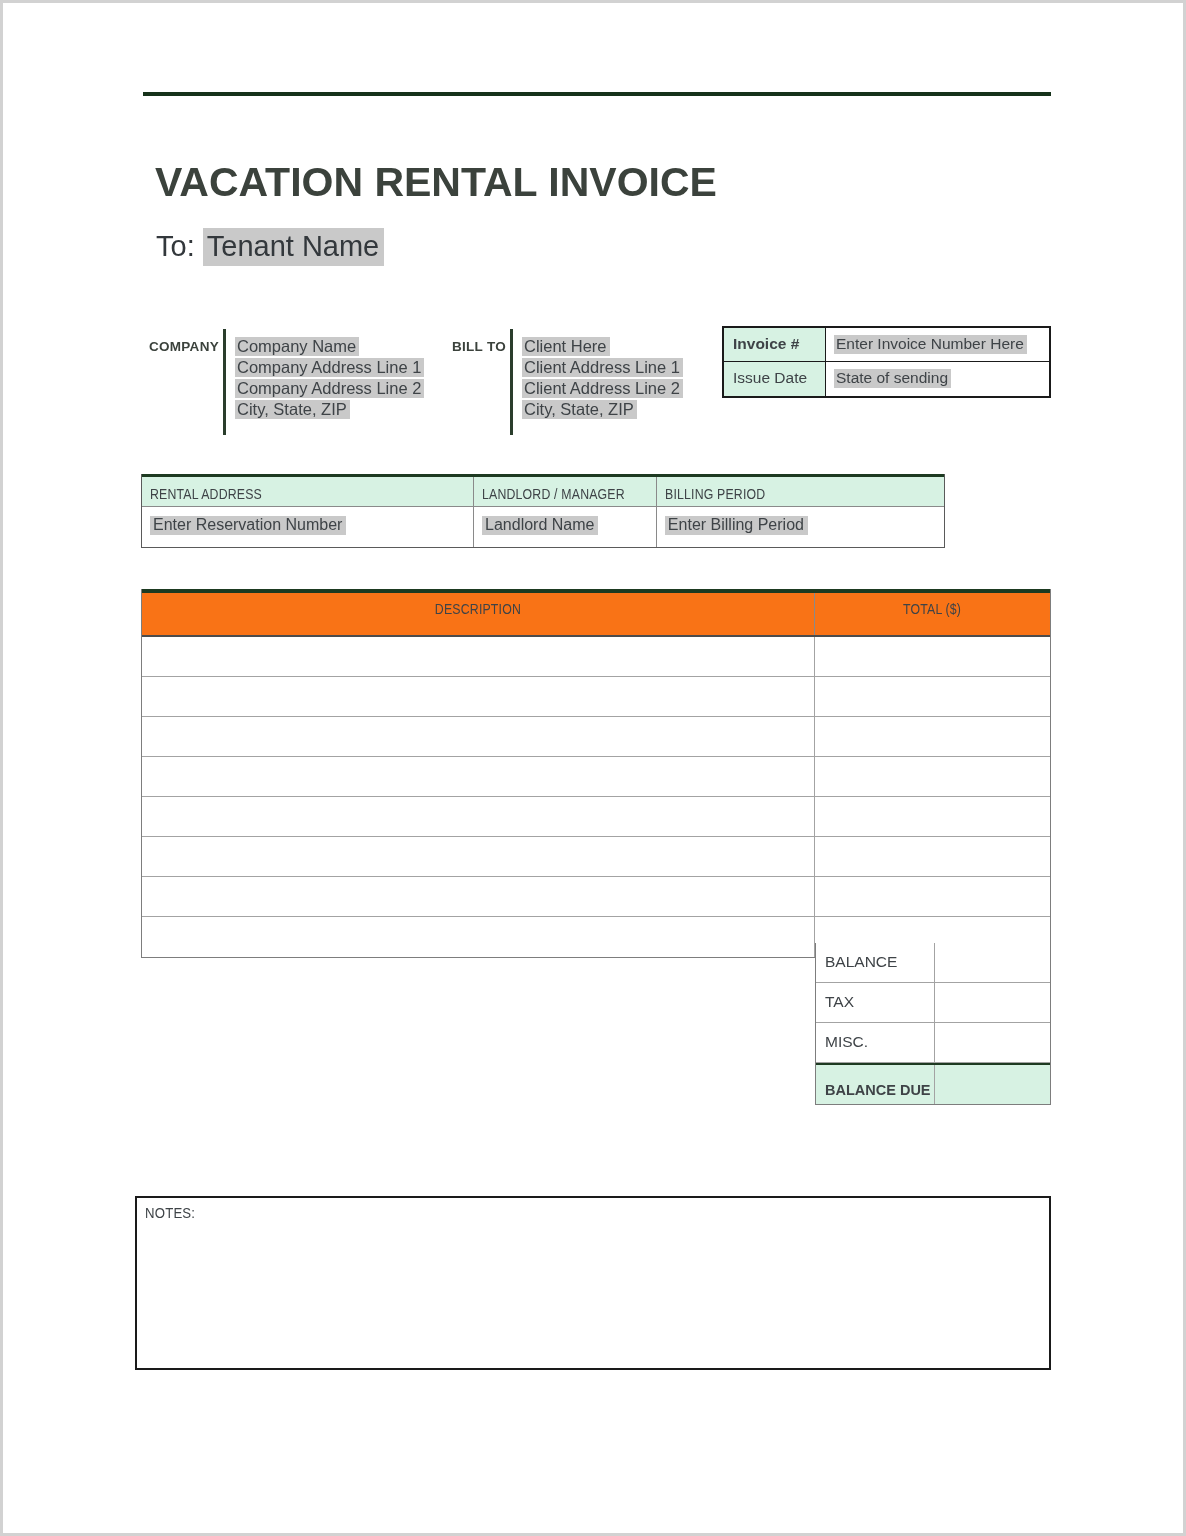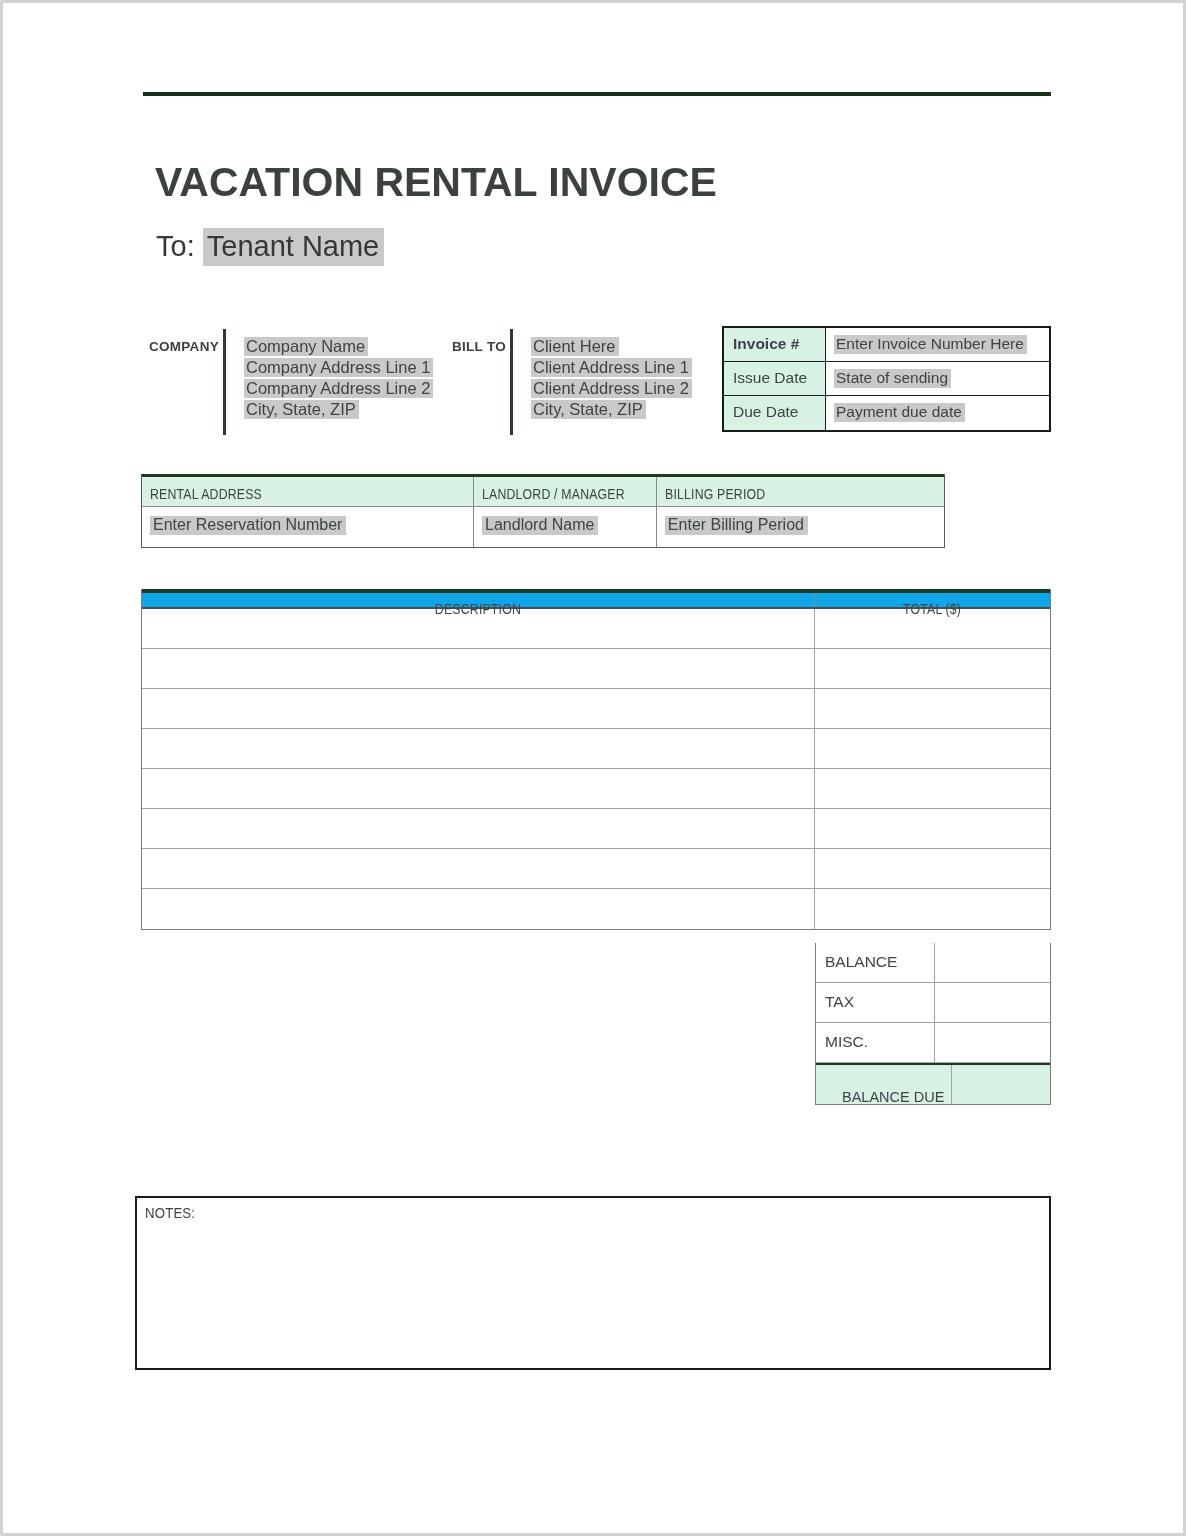--- a/index.html
+++ b/index.html
@@ -41,21 +41,21 @@
   .info-block.company { left: 140px; justify-content: flex-end; }
   .info-block.billto  { left: 428px; }
   .info-label {
     font-size: 13.5px; font-weight: bold; color: #3b423c;
     text-align: right; padding-top: 10px; letter-spacing: 0.3px;
   }
   .company .info-label { width: 76px; }
   .billto  .info-label { width: 75px; }
   .info-content {
     border-left: 3px solid #2a3d2c;
-    margin-left: 4px; padding: 7px 0 12px 18px;
+    margin-left: 4px; padding: 7px 0 12px 9px;
     min-height: 106px;
   }
   .info-content div { font-size: 16.5px; line-height: 21px; white-space: nowrap; }
   .info-content .hl { padding: 0 3px 1px 2px; }
 
   
   .invoice-table {
     position: absolute; left: 719px; top: 323px;
     width: 329px; border: 2px solid #1a1a1a;
     background: #ffffff;
@@ -90,21 +90,21 @@
   .rental-body .bcell:last-child { border-right: none; }
   .rcol1 { width: 377px; } .rcol2 { width: 207px; } .rcol3 { width: 326px; }
   .rental-body .hl { padding: 0 4px 2px 3px; }
   .cond { display: inline-block; transform: scaleX(0.88); transform-origin: 0 50%; letter-spacing: 0.2px; }
 
   
   .items-table {
     position: absolute; left: 138px; top: 586px;
     width: 910px; border: 1.5px solid #7d7d7d; border-top: none;
   }
-  .items-head { display: flex; background: #0ea5e9; border-top: 4px solid #1d3a21; border-bottom: 2px solid #4c4c4c; height: 20px; }
+  .items-head { display: flex; background: #f97316; border-top: 4px solid #1d3a21; border-bottom: 2px solid #4c4c4c; height: 48px; }
   .items-head .hcell {
     font-size: 14px; color: #3e4347; text-align: center; padding-top: 8px;
     border-right: 1px solid #8a8a8a;
   }
   .items-head .hcell:last-child { border-right: none; }
   .icol1 { width: 674px; } .icol2 { width: 236px; }
   .items-row { display: flex; height: 40px; border-bottom: 1px solid #a3a3a3; background: #ffffff; }
   .items-row:last-child { border-bottom: none; }
   .items-row .bcell { border-right: 1px solid #a3a3a3; }
   .items-row .bcell:last-child { border-right: none; }
@@ -119,21 +119,21 @@
   .totals-row { display: flex; height: 40px; border-bottom: 1px solid #a3a3a3; }
   .totals-row:last-child { border-bottom: none; }
   .totals-row .tlabel {
     width: 119px; font-size: 15.5px; padding: 10px 0 0 9px;
     border-right: 1px solid #a3a3a3; white-space: nowrap;
   }
   .totals-row .tvalue { flex: 1; }
   .totals-row.balance {
     background: #d7f2e3; border-top: 2.5px solid #1d3a21; height: 41px;
   }
-  .totals-row.balance .tlabel { font-weight: normal; font-size: 14.5px; padding-top: 24px; margin-left: 17px; }
+  .totals-row.balance .tlabel { font-weight: bold; font-size: 14.5px; padding-top: 17px; }
 
   
   .notes-box {
     position: absolute; left: 132px; top: 1193px;
     width: 916px; height: 174px;
     border: 2px solid #1a1a1a; background: #ffffff;
     padding: 6px 8px;
   }
   .notes-box .notes-label { font-size: 15px; color: #3e4347; }
 </style>
@@ -173,24 +173,20 @@
 
   <div class="invoice-table">
     <div class="invoice-row first">
       <div class="cell-label">Invoice #</div>
       <div class="cell-value"><span class="hl">Enter Invoice Number Here</span></div>
     </div>
     <div class="invoice-row">
       <div class="cell-label">Issue Date</div>
       <div class="cell-value"><span class="hl">State of sending</span></div>
     </div>
-    <div class="invoice-row">
-      <div class="cell-label">Due Date</div>
-      <div class="cell-value"><span class="hl">Payment due date</span></div>
-    </div>
   </div>
 
   <div class="rental-table">
     <div class="rental-head">
       <div class="hcell rcol1"><span class="cond">RENTAL ADDRESS</span></div>
       <div class="hcell rcol2"><span class="cond">LANDLORD / MANAGER</span></div>
       <div class="hcell rcol3"><span class="cond">BILLING PERIOD</span></div>
     </div>
     <div class="rental-body">
       <div class="bcell rcol1"><span class="hl">Enter Reservation Number</span></div>

